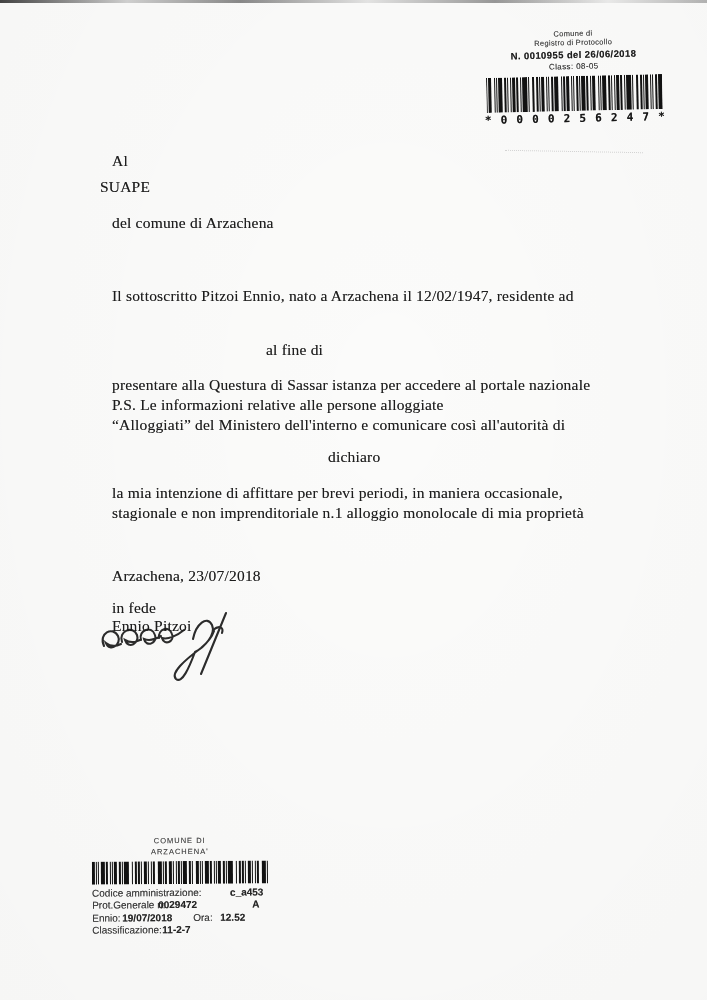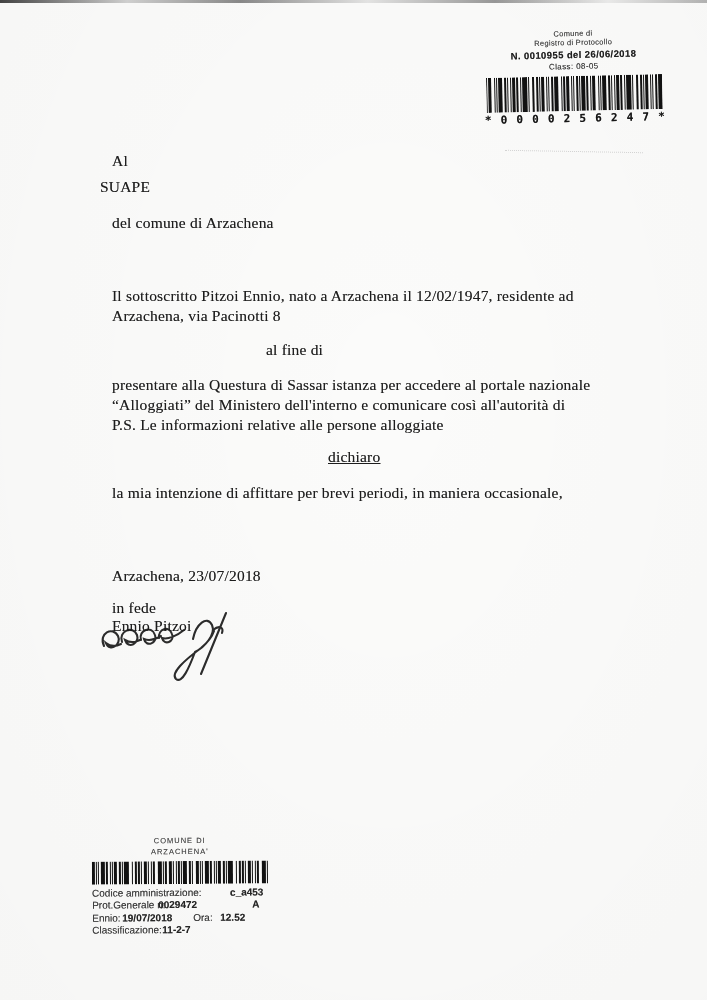--- a/index.html
+++ b/index.html
@@ -148,35 +148,35 @@
       <span>*</span>
     </div>
 </div>
 
 <div class="abs body-text" style="left:112px;top:151px;">Al</div>
 <div class="abs body-text" style="left:100px;top:177px;">SUAPE</div>
 <div class="abs body-text" style="left:112px;top:213px;">del comune di Arzachena</div>
 
 <div class="abs" style="left:112px;top:286px;">
   <div class="body-text">Il sottoscritto Pitzoi Ennio, nato a Arzachena il 12/02/1947, residente  ad</div>
-  <div class="body-text">Arzachena, via Pacinotti  8</div>
 </div>
 
 <div class="abs body-text" style="left:266px;top:340px;">al fine di</div>
 
 <div class="abs" style="left:112px;top:375px;">
   <div class="body-text">presentare alla Questura di Sassar istanza per accedere al portale nazionale</div>
+  <div class="body-text">P.S. Le informazioni relative alle persone alloggiate</div>
   <div class="body-text">“Alloggiati” del Ministero dell'interno e comunicare così all'autorità di</div>
-  <div class="body-text">P.S. Le informazioni relative alle persone alloggiate</div>
-</div>
-
-<div class="abs body-text" style="left:328px;top:447px;text-decoration:underline;">dichiaro</div>
+</div>
+
+<div class="abs body-text" style="left:328px;top:447px;">dichiaro</div>
 
 <div class="abs" style="left:112px;top:483px;">
   <div class="body-text">la mia intenzione di affittare per brevi periodi, in maniera occasionale,</div>
+  <div class="body-text">stagionale e non imprenditoriale n.1 alloggio monolocale di mia proprietà</div>
 </div>
 
 <div class="abs body-text" style="left:112px;top:566px;">Arzachena, 23/07/2018</div>
 <div class="abs body-text" style="left:112px;top:598px;">in fede</div>
 <div class="abs body-text" style="left:112px;top:616px;">Ennio Pitzoi</div>
 
 <svg class="abs signature" viewBox="0 0 150 78">
   <g fill="none" stroke="#1b1b1b" stroke-width="2.1" stroke-linecap="round" opacity="0.92">
     <path d="M8,38 c-6,-13 9,-20 14,-10 c4,8 -8,17 -12,7 c5,4 11,3 15,1"></path>
     <path d="M26,34 c-4,-11 11,-17 15,-7 c3,8 -9,15 -12,5 c5,3 11,2 15,0"></path>

